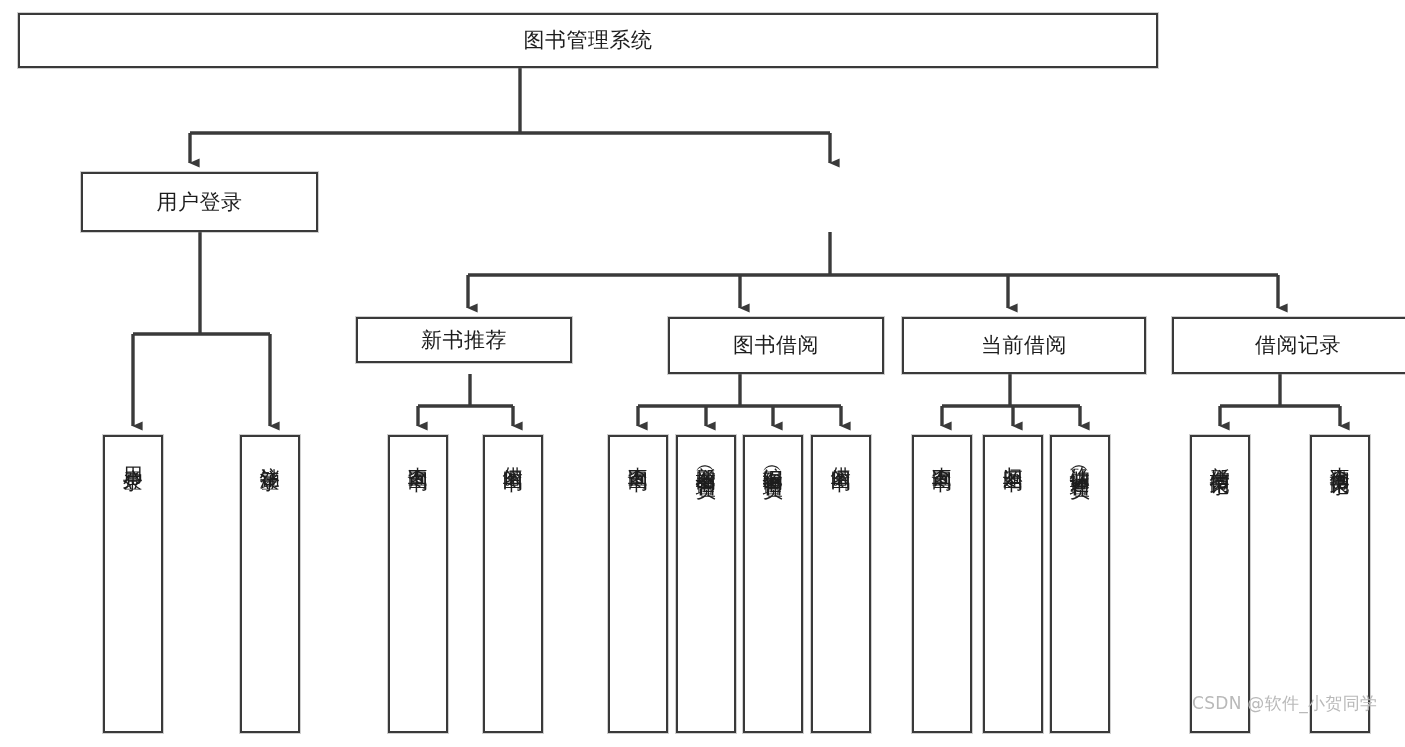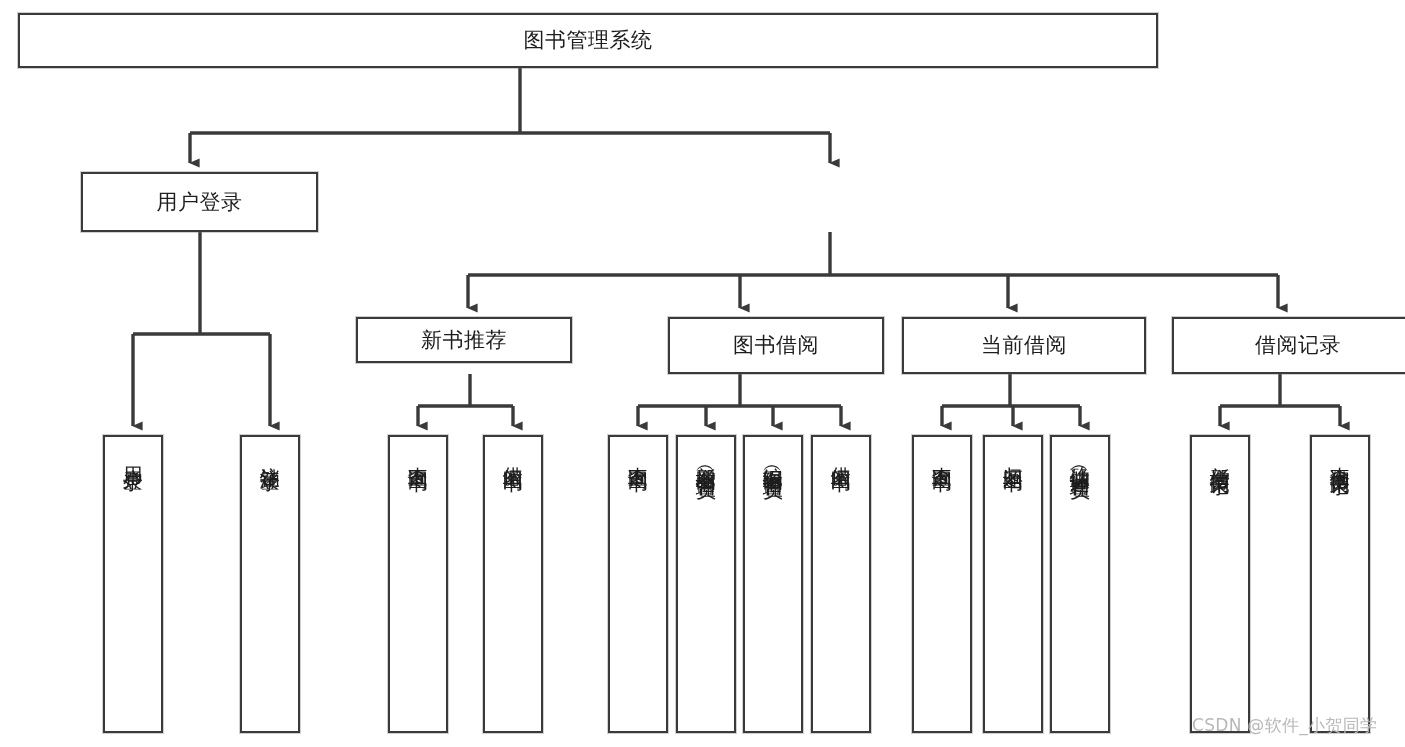--- a/index.html
+++ b/index.html
@@ -189,17 +189,17 @@
   </div>
 
   <div class="node vertical" style="left:1190px; top:435px; width:60px; height:298px;">
     <span class="node-label">新增借阅记录</span>
   </div>
 
   <div class="node vertical" style="left:1310px; top:435px; width:60px; height:298px;">
     <span class="node-label">查询借阅记录</span>
   </div>
 
-  <div class="watermark" style="left:1192px; top:714px;">
+  <div class="watermark" style="left:1192px; top:692px;">
     <span>CSDN @软件_小贺同学</span>
   </div>
 
 </div>
 
 </body></html>

